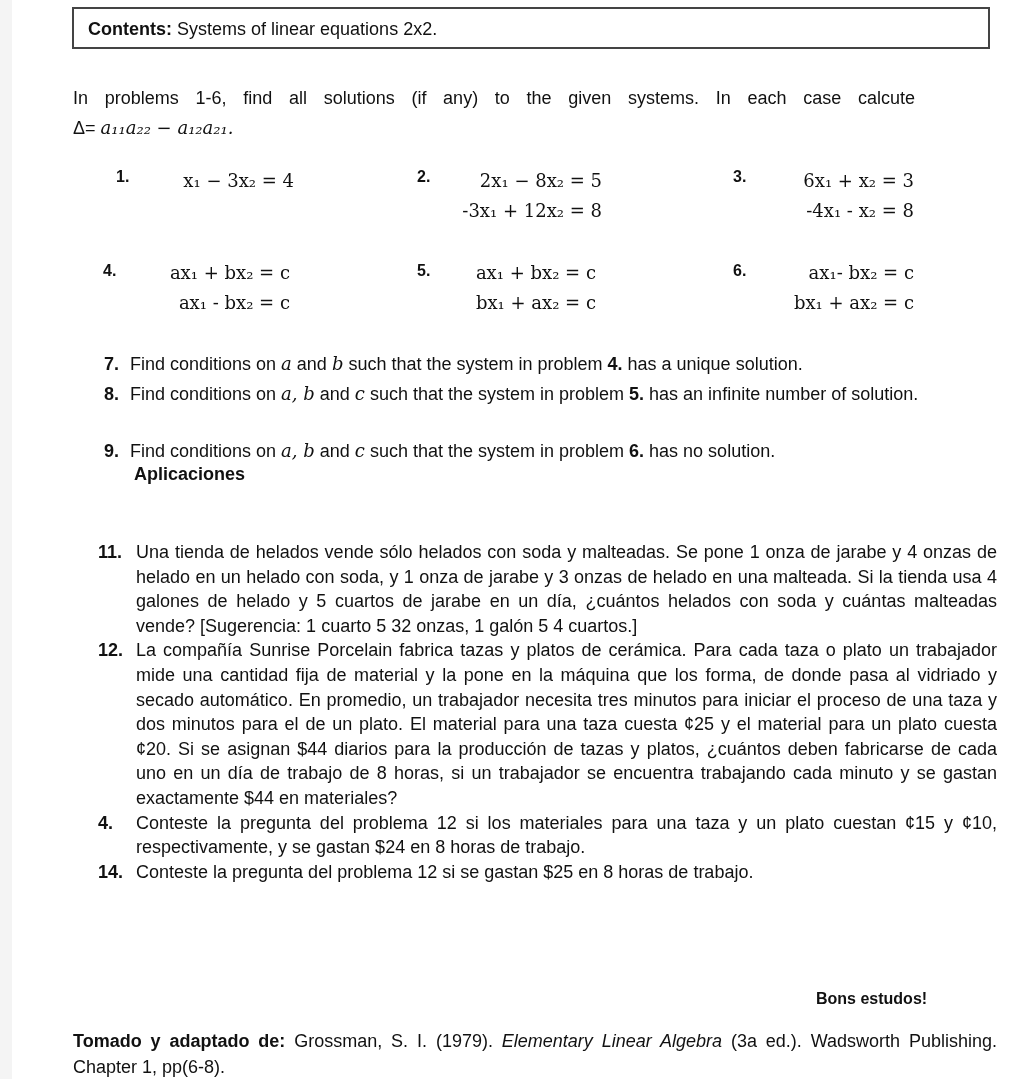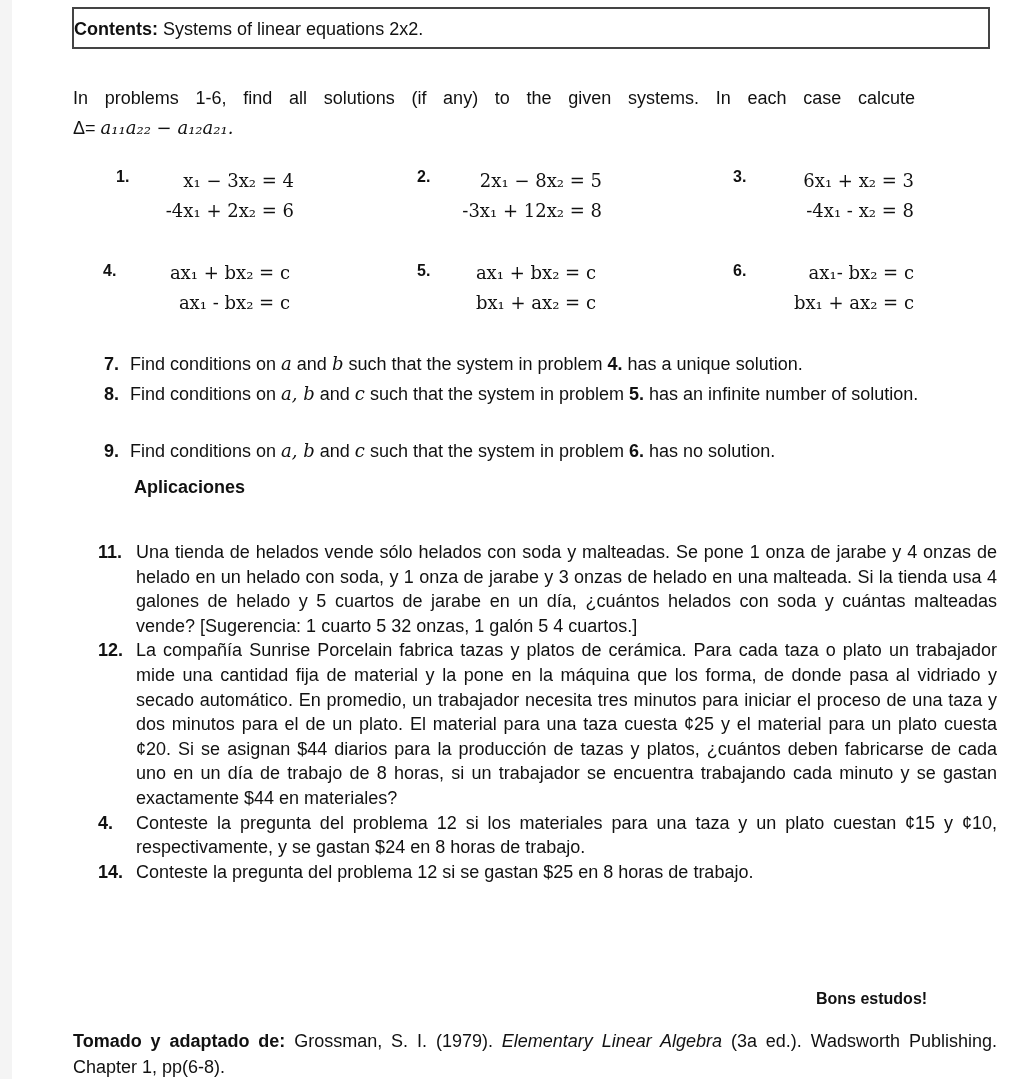--- a/index.html
+++ b/index.html
@@ -7,21 +7,21 @@
     width:1029px; height:1079px; overflow:hidden; position:relative;
     background:#ffffff;
     font-family:"Liberation Sans", sans-serif;
     color:#111;
   }
   .leftgutter { position:absolute; left:0; top:0; width:12px; height:1079px; background:#f4f4f4; }
   .abs { position:absolute; }
   .contents-box {
     left:72px; top:7px; width:918px; height:42px;
     border:2px solid #444; box-sizing:border-box;
-    font-size:18px; line-height:40px; 
+    font-size:18px; line-height:40px; padding-left:14px;
   }
   .b { font-weight:bold; }
   .para { font-size:18px; line-height:25px; }
   .math { font-family:"DejaVu Serif", serif; font-style:italic; }
   .eq { font-family:"DejaVu Serif", serif; font-size:18px; line-height:30px; white-space:nowrap; }
   .eqnum { font-family:"Liberation Sans", sans-serif; font-weight:bold; font-size:16px; }
   .list-item { font-size:18px; line-height:28px; }
   .num { font-weight:bold; display:inline-block; width:26px; }
   .app { font-size:18px; line-height:24.6px; text-align:justify; }
   .app-item { position:relative; padding-left:38px; }
@@ -42,21 +42,20 @@
   <div style="margin-top:4px;">
     <span>Δ= </span><span class="math">a₁₁a₂₂ − a₁₂a₂₁.</span>
   </div>
 </div>
 
 <div class="abs" style="left:116px; top:168px;">
   <span class="eqnum">1.</span>
 </div>
 <div class="abs eq" style="left:124px; top:166px; width:170px; text-align:right;">
   <div>x₁ − 3x₂ = 4</div>
-  <div>-4x₁ + 2x₂ = 6</div>
 </div>
 
 <div class="abs" style="left:417px; top:168px;">
   <span class="eqnum">2.</span>
 </div>
 <div class="abs eq" style="left:428px; top:166px; width:174px; text-align:right;">
   <div>2x₁ −  8x₂ = 5</div>
   <div>-3x₁ + 12x₂ = 8</div>
 </div>
 
@@ -95,21 +94,21 @@
 <div class="abs list-item" style="left:104px; top:350px; width:893px;">
   <span class="num">7.</span><span>Find conditions on </span><span class="math">a</span><span> and </span><span class="math">b</span><span> such that the system in problem </span><span class="b">4.</span><span> has a unique solution.</span>
 </div>
 <div class="abs list-item" style="left:104px; top:380px; width:893px; text-align:justify; padding-left:26px; text-indent:-26px; box-sizing:border-box;">
   <span class="num" style="text-indent:0;">8.</span><span>Find conditions on </span><span class="math">a, b</span><span> and </span><span class="math">c</span><span> such that the system in problem </span><span class="b">5.</span><span> has an infinite number of solution.</span>
 </div>
 <div class="abs list-item" style="left:104px; top:437px; width:893px;">
   <span class="num">9.</span><span>Find conditions on </span><span class="math">a, b</span><span> and </span><span class="math">c</span><span>  such that the system in problem </span><span class="b">6.</span><span> has no solution.</span>
 </div>
 
-<div class="abs b" style="left:134px; top:477px; font-size:18px;">Aplicaciones</div>
+<div class="abs b" style="left:134px; top:464px; font-size:18px;">Aplicaciones</div>
 
 <div class="abs app" style="left:98px; top:540px; width:899px;">
   <div class="app-item">
     <span class="n">11.</span>
     <span>Una tienda de helados vende sólo helados con soda y malteadas. Se pone 1 onza de jarabe y 4 onzas de helado en un helado con soda, y 1 onza de jarabe y 3 onzas de helado en una malteada. Si la tienda usa 4 galones de helado y 5 cuartos de jarabe en un día, ¿cuántos helados con soda y cuántas malteadas vende? [Sugerencia: 1 cuarto 5 32 onzas, 1 galón 5 4 cuartos.]</span>
   </div>
   <div class="app-item">
     <span class="n">12.</span>
     <span>La compañía Sunrise Porcelain fabrica tazas y platos de cerámica. Para cada taza o plato un trabajador mide una cantidad fija de material y la pone en la máquina que los forma, de donde pasa al vidriado y secado automático. En promedio, un trabajador necesita tres minutos para iniciar el proceso de una taza y dos minutos para el de un plato. El material para una taza cuesta ¢25 y el material para un plato cuesta ¢20. Si se asignan $44 diarios para la producción de tazas y platos, ¿cuántos deben fabricarse de cada uno en un día de trabajo de 8 horas, si un trabajador se encuentra trabajando cada minuto y se gastan exactamente $44 en materiales?</span>
   </div>

